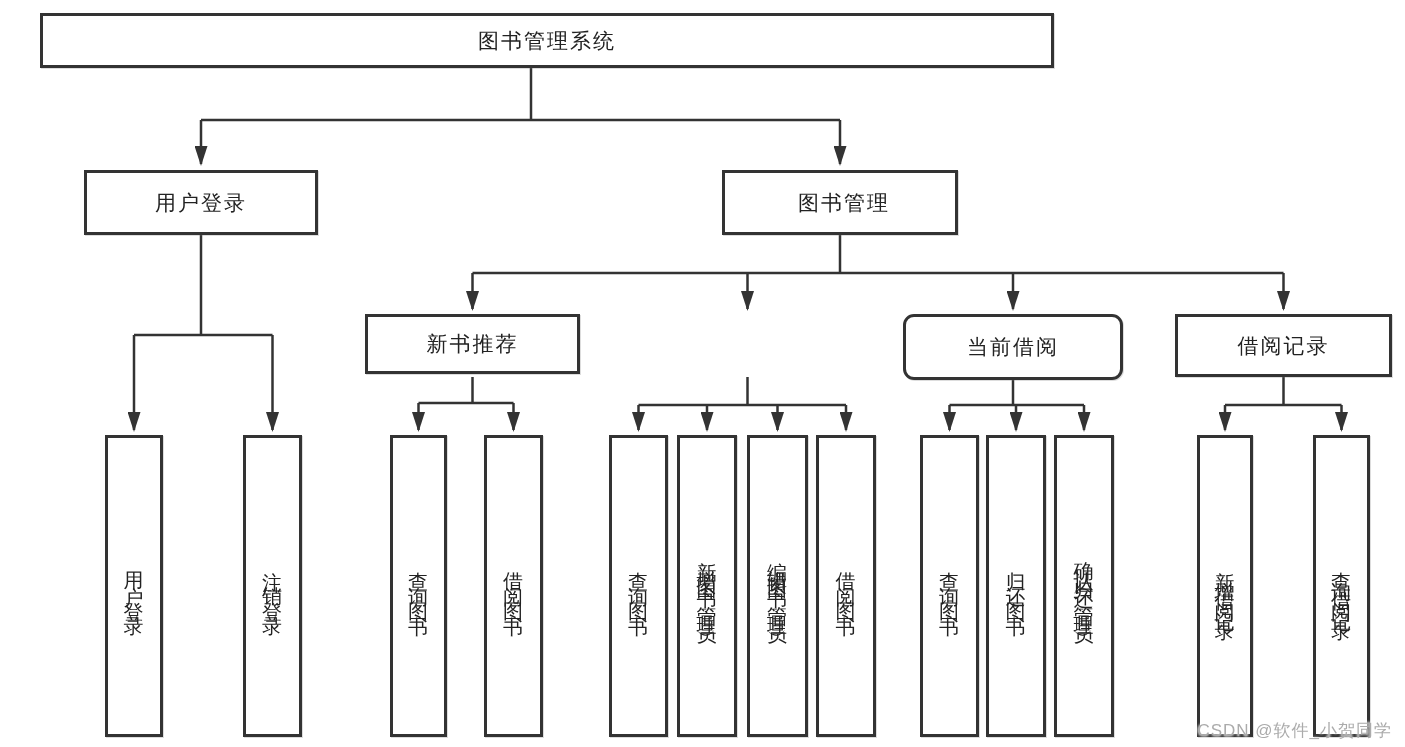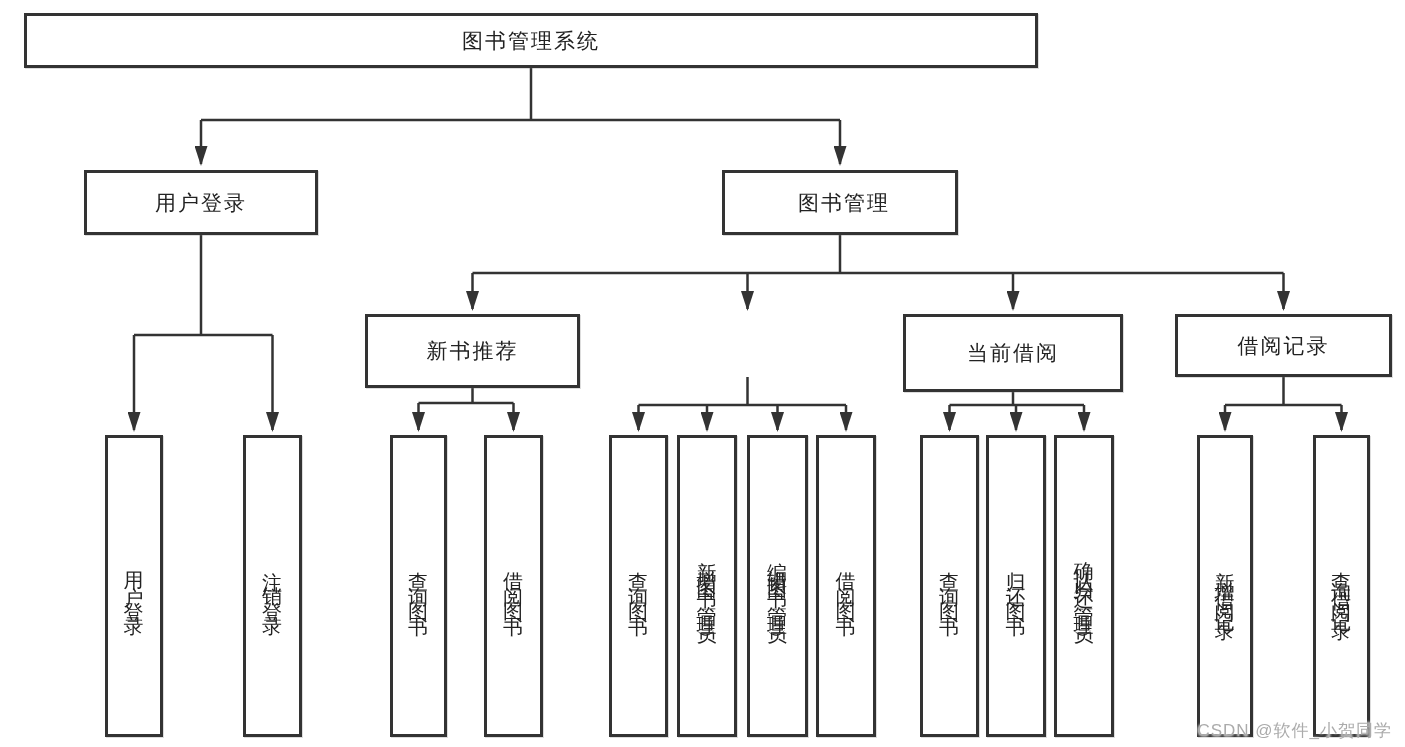--- a/index.html
+++ b/index.html
@@ -38,26 +38,26 @@
     writing-mode: vertical-lr;
     text-orientation: mixed;
     font-size: 20px;
     line-height: 1;
     white-space: nowrap;
   }
   .ls4 .vlabel { letter-spacing: 15px; }
   .ls6 .vlabel { letter-spacing: 10px; }
   .ls9 .vlabel { letter-spacing: 9px; }
   
-  #n-root            { left: 24px;  top: 13px;  width: 1014px; height: 55px; }
+  #n-root            { left: 40px;  top: 13px;  width: 1014px; height: 55px; }
   #n-user-login      { left: 84px;  top: 170px; width: 234px;  height: 65px; }
   #n-book-mgmt       { left: 722px; top: 170px; width: 236px;  height: 65px; padding-left: 8px; }
-  #n-new-book-rec    { left: 365px; top: 314px; width: 215px;  height: 74px; }
+  #n-new-book-rec    { left: 365px; top: 314px; width: 215px;  height: 60px; }
   #n-book-borrow     { left: 640px; top: 314px; width: 215px;  height: 63px; }
-  #n-current-borrow  { left: 903px; top: 314px; width: 220px;  height: 78px; }
+  #n-current-borrow  { left: 903px; top: 314px; width: 220px;  height: 66px; border-radius: 11px; }
   #n-borrow-records  { left: 1175px;top: 314px; width: 217px;  height: 63px; }
   #n-leaf-user-login { left: 105px; top: 435px; width: 58px;   height: 302px; }
   #n-leaf-logout     { left: 243px; top: 435px; width: 59px;   height: 302px; }
   #n-nbr-query       { left: 390px; top: 435px; width: 57px;   height: 302px; }
   #n-nbr-borrow      { left: 484px; top: 435px; width: 59px;   height: 302px; }
   #n-bb-query        { left: 609px; top: 435px; width: 59px;   height: 302px; }
   #n-bb-add          { left: 677px; top: 435px; width: 60px;   height: 302px; }
   #n-bb-edit         { left: 747px; top: 435px; width: 61px;   height: 302px; }
   #n-bb-borrow       { left: 816px; top: 435px; width: 60px;   height: 302px; }
   #n-cb-query        { left: 920px; top: 435px; width: 59px;   height: 302px; }

